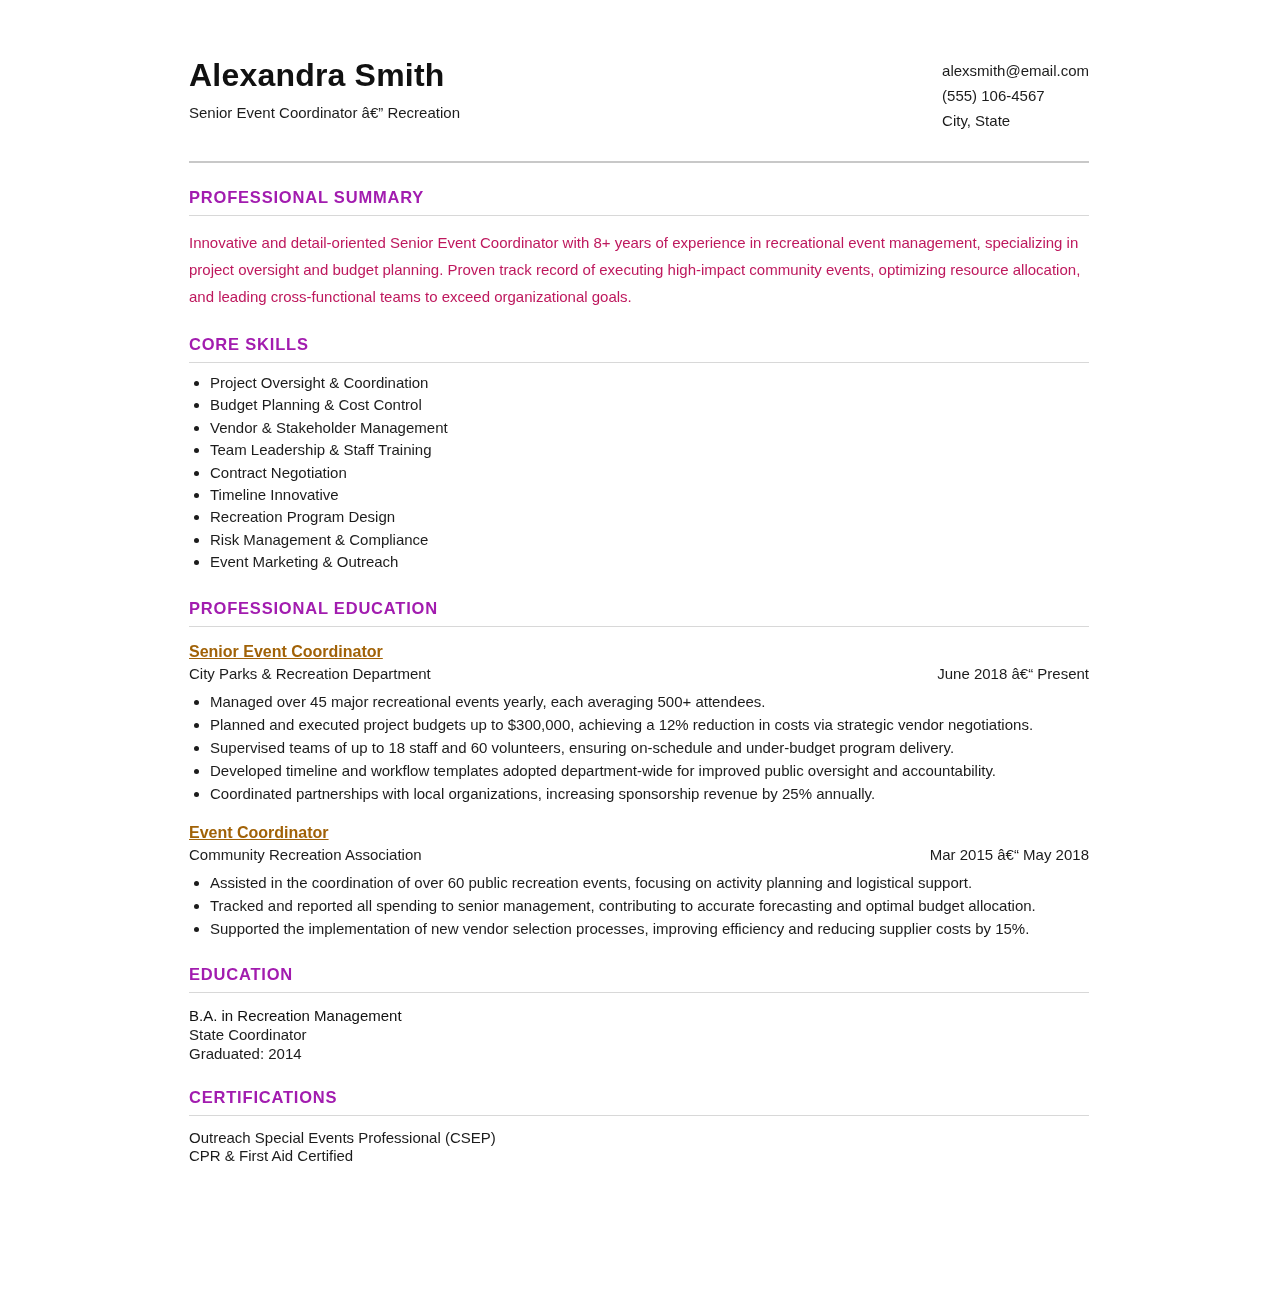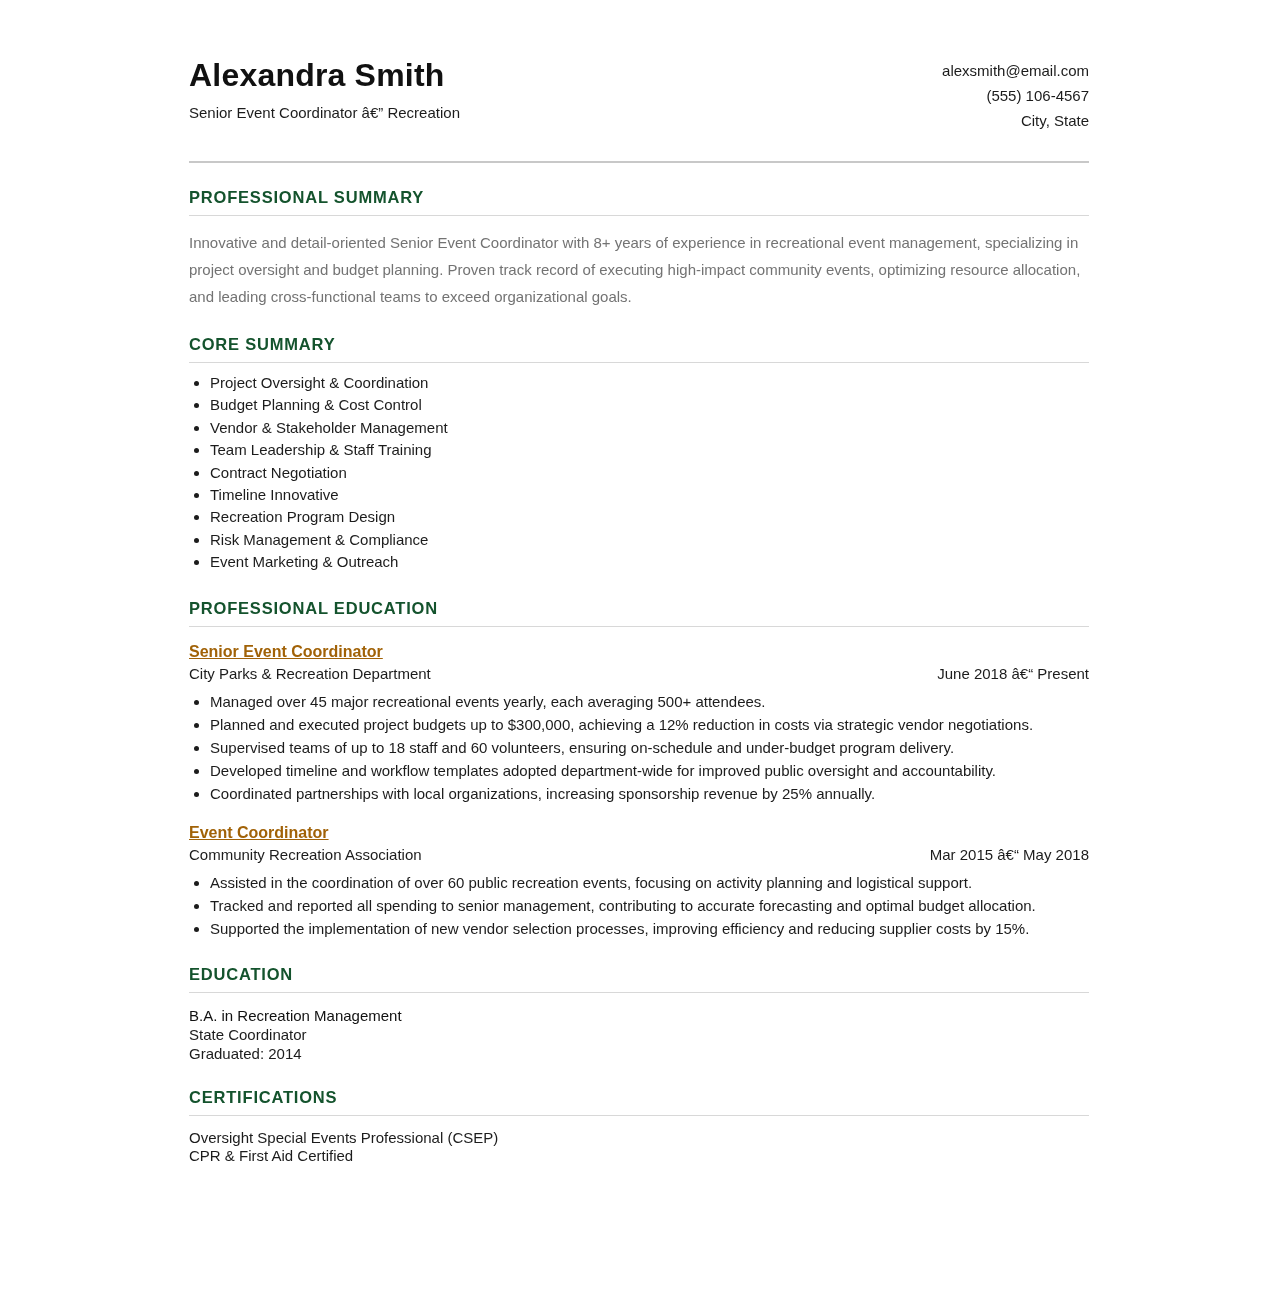--- a/index.html
+++ b/index.html
@@ -31,48 +31,48 @@
     line-height: 38px;
     color: #111111;
   }
   .candidate-title {
     margin-top: 9px;
     font-size: 15px;
     line-height: 20px;
     color: #1c1c1c;
   }
   .contact-info {
-    text-align: right;
+    text-align: left;
     font-size: 15px;
     line-height: 25px;
     color: #1c1c1c;
     padding-top: 2px;
   }
   .header-rule {
     border: none;
     border-top: 2px solid #c8c8c8;
     margin: 28px 0 0 0;
   }
 
   
   .section-heading {
     margin: 24px 0 0 0;
     font-size: 16.5px;
     font-weight: bold;
     letter-spacing: 0.8px;
     line-height: 20px;
-    color: #14532d;
+    color: #a21caf;
     padding-bottom: 8px;
     border-bottom: 1px solid #d8d8d8;
   }
   .summary-text {
     margin: 13px 0 0 0;
     font-size: 15px;
     line-height: 27px;
-    color: #737373;
+    color: #be185d;
   }
 
   .skills-list {
     margin: 9px 0 0 0;
     padding-left: 21px;
   }
   .skills-list li {
     font-size: 15px;
     line-height: 22.4px;
     color: #1c1c1c;
@@ -142,21 +142,21 @@
     </div>
   </header>
   <hr class="header-rule">
 
   <section>
     <h2 class="section-heading">PROFESSIONAL SUMMARY</h2>
     <p class="summary-text">Innovative and detail-oriented Senior Event Coordinator with 8+ years of experience in recreational event management, specializing in project oversight and budget planning. Proven track record of executing high-impact community events, optimizing resource allocation, and leading cross-functional teams to exceed organizational goals.</p>
   </section>
 
   <section>
-    <h2 class="section-heading">CORE SUMMARY</h2>
+    <h2 class="section-heading">CORE SKILLS</h2>
     <ul class="skills-list">
       <li>Project Oversight &amp; Coordination</li>
       <li>Budget Planning &amp; Cost Control</li>
       <li>Vendor &amp; Stakeholder Management</li>
       <li>Team Leadership &amp; Staff Training</li>
       <li>Contract Negotiation</li>
       <li>Timeline Innovative</li>
       <li>Recreation Program Design</li>
       <li>Risk Management &amp; Compliance</li>
       <li>Event Marketing &amp; Outreach</li>
@@ -200,18 +200,18 @@
     <div class="edu-block">
       <div class="edu-degree">B.A. in Recreation Management</div>
       <div class="edu-line">State Coordinator</div>
       <div class="edu-line">Graduated: 2014</div>
     </div>
   </section>
 
   <section>
     <h2 class="section-heading">CERTIFICATIONS</h2>
     <div class="cert-block">
-      <div class="cert-line">Oversight Special Events Professional (CSEP)</div>
+      <div class="cert-line">Outreach Special Events Professional (CSEP)</div>
       <div class="cert-line">CPR &amp; First Aid Certified</div>
     </div>
   </section>
 
 </div>
 
 </body></html>

